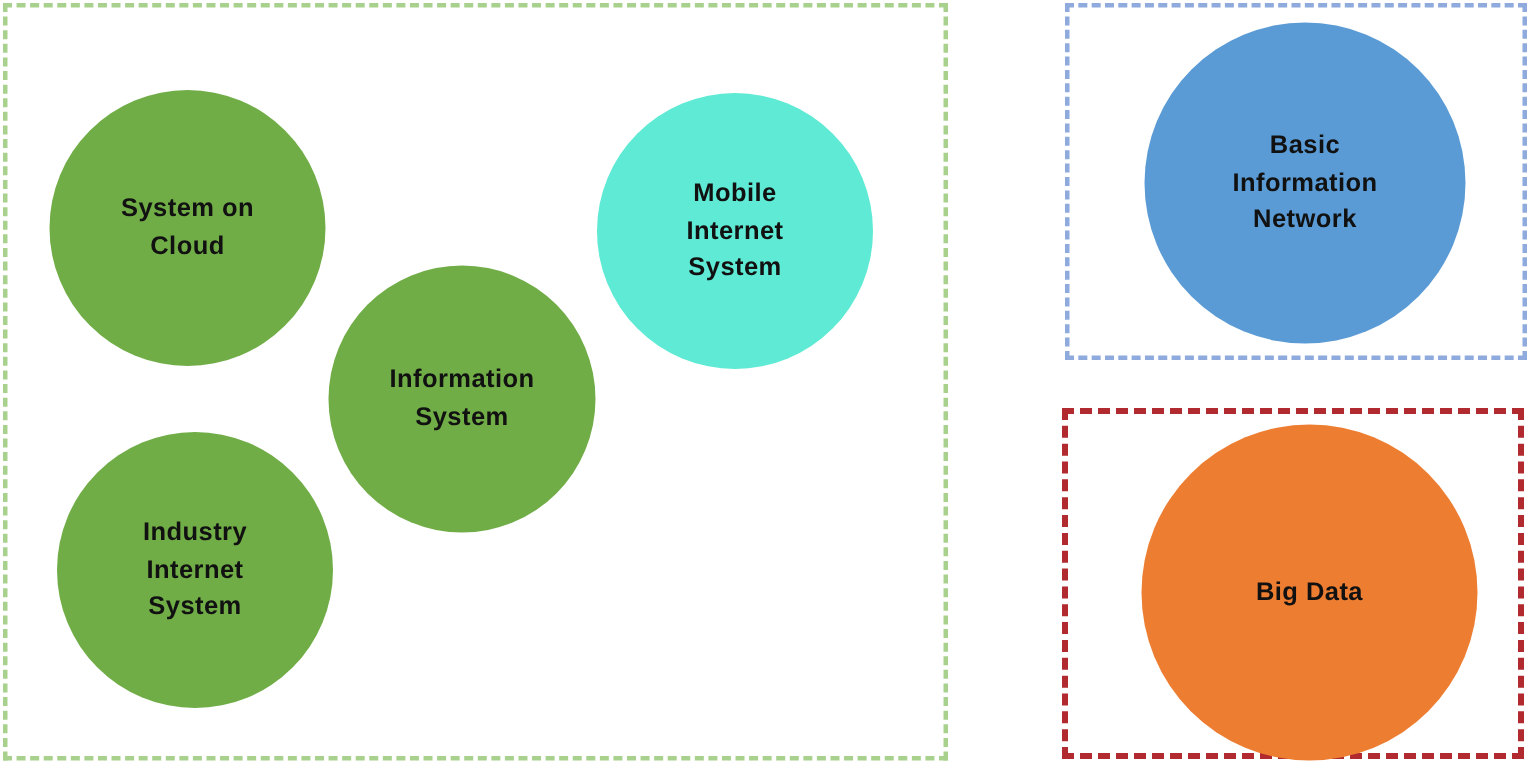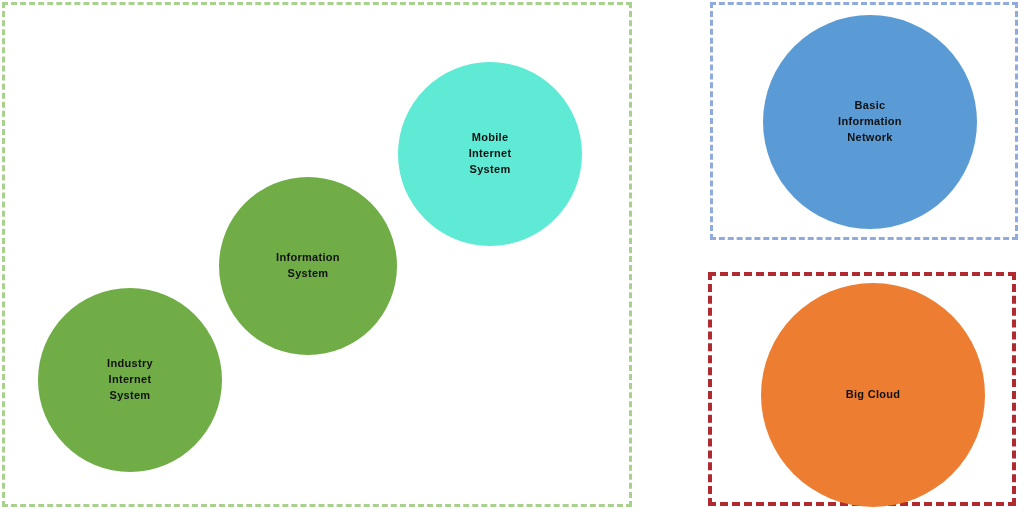--- a/index.html
+++ b/index.html
@@ -42,21 +42,21 @@
     border: 4px dashed #B02A30;
   }
   .circle {
     position: absolute;
     border-radius: 50%;
     display: flex;
     align-items: center;
     justify-content: center;
     text-align: center;
     font-weight: 700;
-    font-size: 11px;
+    font-size: 17px;
     line-height: 1.45;
     letter-spacing: 0.3px;
     color: #111111;
     white-space: pre-line;
   }
   
   #c-cloud    { left: 28px;  top: 55px;  width: 184px; height: 184px; }
   #c-mobile   { left: 393px; top: 57px;  width: 184px; height: 184px; }
   #c-info     { left: 214px; top: 172px; width: 178px; height: 178px; }
   #c-industry { left: 33px;  top: 283px; width: 184px; height: 184px; }
@@ -65,33 +65,35 @@
   #c-basic    { left: 50px;  top: 10px;  width: 214px; height: 214px; }
   
   #c-bigdata  { left: 49px;  top: 7px;   width: 224px; height: 224px; }
 </style>
 </head>
 <body>
 
 <div id="canvas">
 
   <div id="systems-box" class="group-box" style="border-color: rgb(169, 209, 142);">
+    <div id="c-cloud" class="circle" style="background-color: rgb(112, 173, 71);">System on
+Cloud</div>
     <div id="c-mobile" class="circle" style="background-color: #5eead4;">Mobile
 Internet
 System</div>
     <div id="c-info" class="circle" style="background-color: rgb(112, 173, 71);">Information
 System</div>
     <div id="c-industry" class="circle" style="background-color: rgb(112, 173, 71);">Industry
 Internet
 System</div>
   </div>
 
   <div id="basic-network-box" class="group-box" style="border-color: rgb(143, 170, 220);">
     <div id="c-basic" class="circle" style="background-color: rgb(91, 155, 213);">Basic
 Information
 Network</div>
   </div>
 
   <div id="big-data-box" class="group-box" style="border-color: rgb(176, 42, 48);">
-    <div id="c-bigdata" class="circle" style="background-color: rgb(237, 125, 49);">Big Cloud</div>
+    <div id="c-bigdata" class="circle" style="background-color: rgb(237, 125, 49);">Big Data</div>
   </div>
 
 </div>
 
 </body></html>

